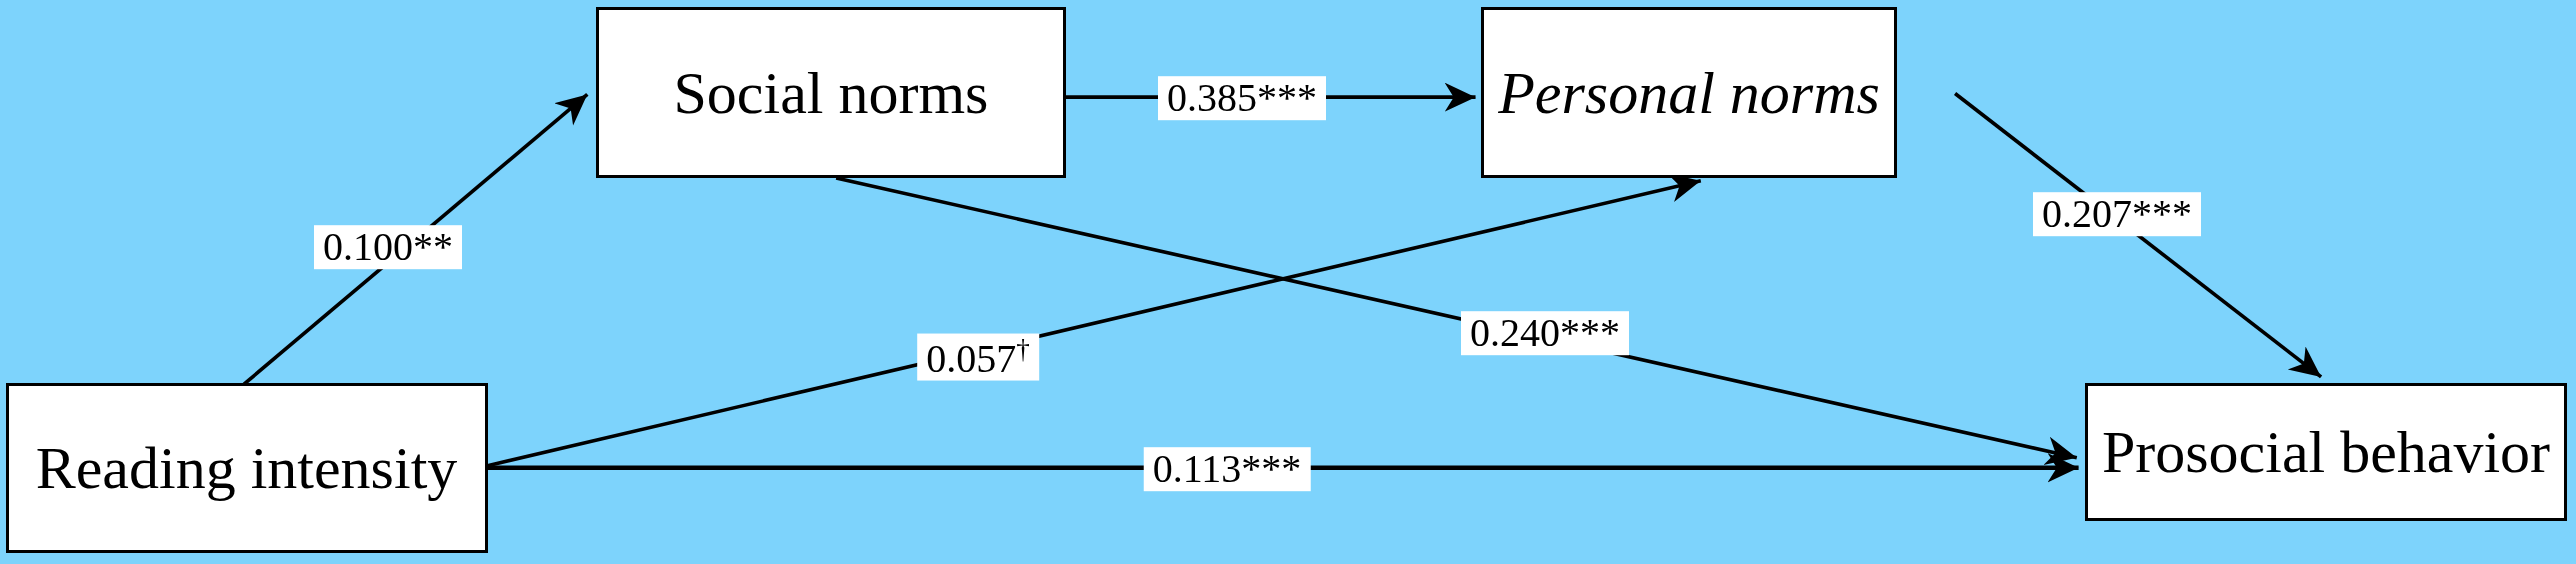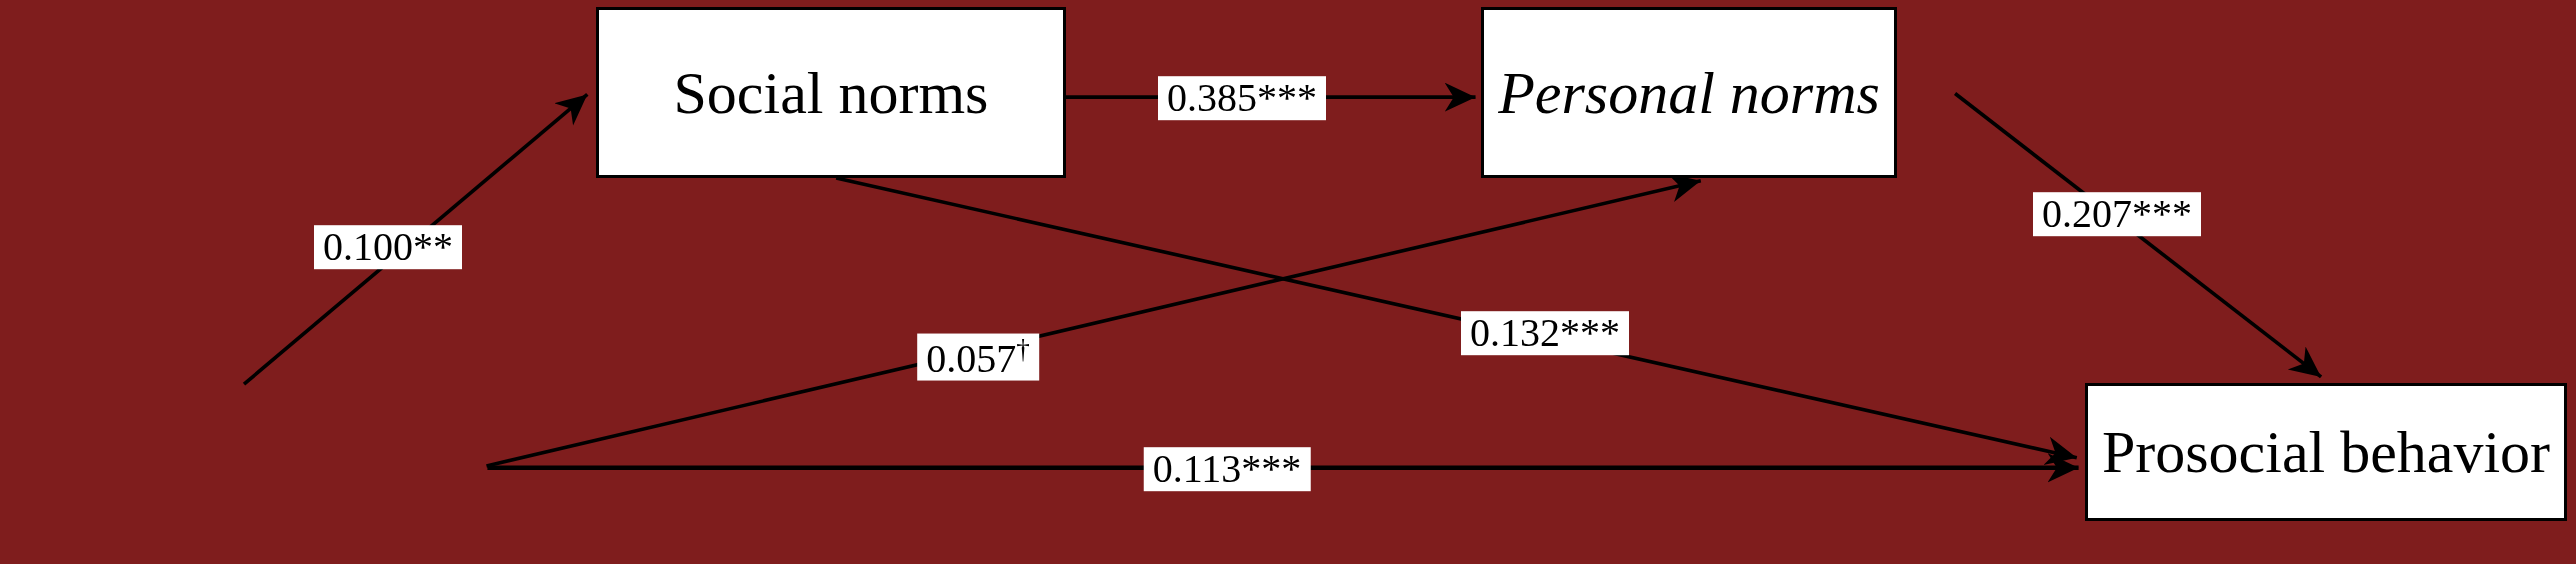--- a/index.html
+++ b/index.html
@@ -1,20 +1,20 @@
 <!DOCTYPE html>
 <html style="font-size:14.5px"><head>
 <meta charset="utf-8">
 <style>
   html, body { margin: 0; padding: 0; background: #ffffff; }
   #figure {
     position: relative;
     width: 2576px;
     height: 564px;
-    background: #7f1d1d;
+    background: #7dd3fc;
     font-family: "Liberation Serif", "DejaVu Serif", serif;
     color: #000000;
     overflow: hidden;
   }
   #wires { position: absolute; left: 0; top: 0; width: 2576px; height: 564px; }
   .node {
     position: absolute;
     background: #ffffff;
     border: 3.6px solid #000000;
     display: flex;
@@ -66,39 +66,42 @@
   </svg>
 
   <div class="node node-social">
     <span>Social norms</span>
   </div>
 
   <div class="node node-personal">
     <span>Personal norms</span>
   </div>
 
+  <div class="node node-reading">
+    <span>Reading intensity</span>
+  </div>
 
   <div class="node node-prosocial">
     <span>Prosocial behavior</span>
   </div>
 
   <div class="coef c-reading-social">
     <span>0.100</span><span>**</span>
   </div>
 
   <div class="coef c-social-personal">
     <span>0.385</span><span>***</span>
   </div>
 
   <div class="coef c-reading-personal">
     <span>0.057</span><span class="sup">†</span>
   </div>
 
   <div class="coef c-social-prosocial">
-    <span>0.132</span><span>***</span>
+    <span>0.240</span><span>***</span>
   </div>
 
   <div class="coef c-personal-prosocial">
     <span>0.207</span><span>***</span>
   </div>
 
   <div class="coef c-reading-prosocial">
     <span>0.113</span><span>***</span>
   </div>
 

